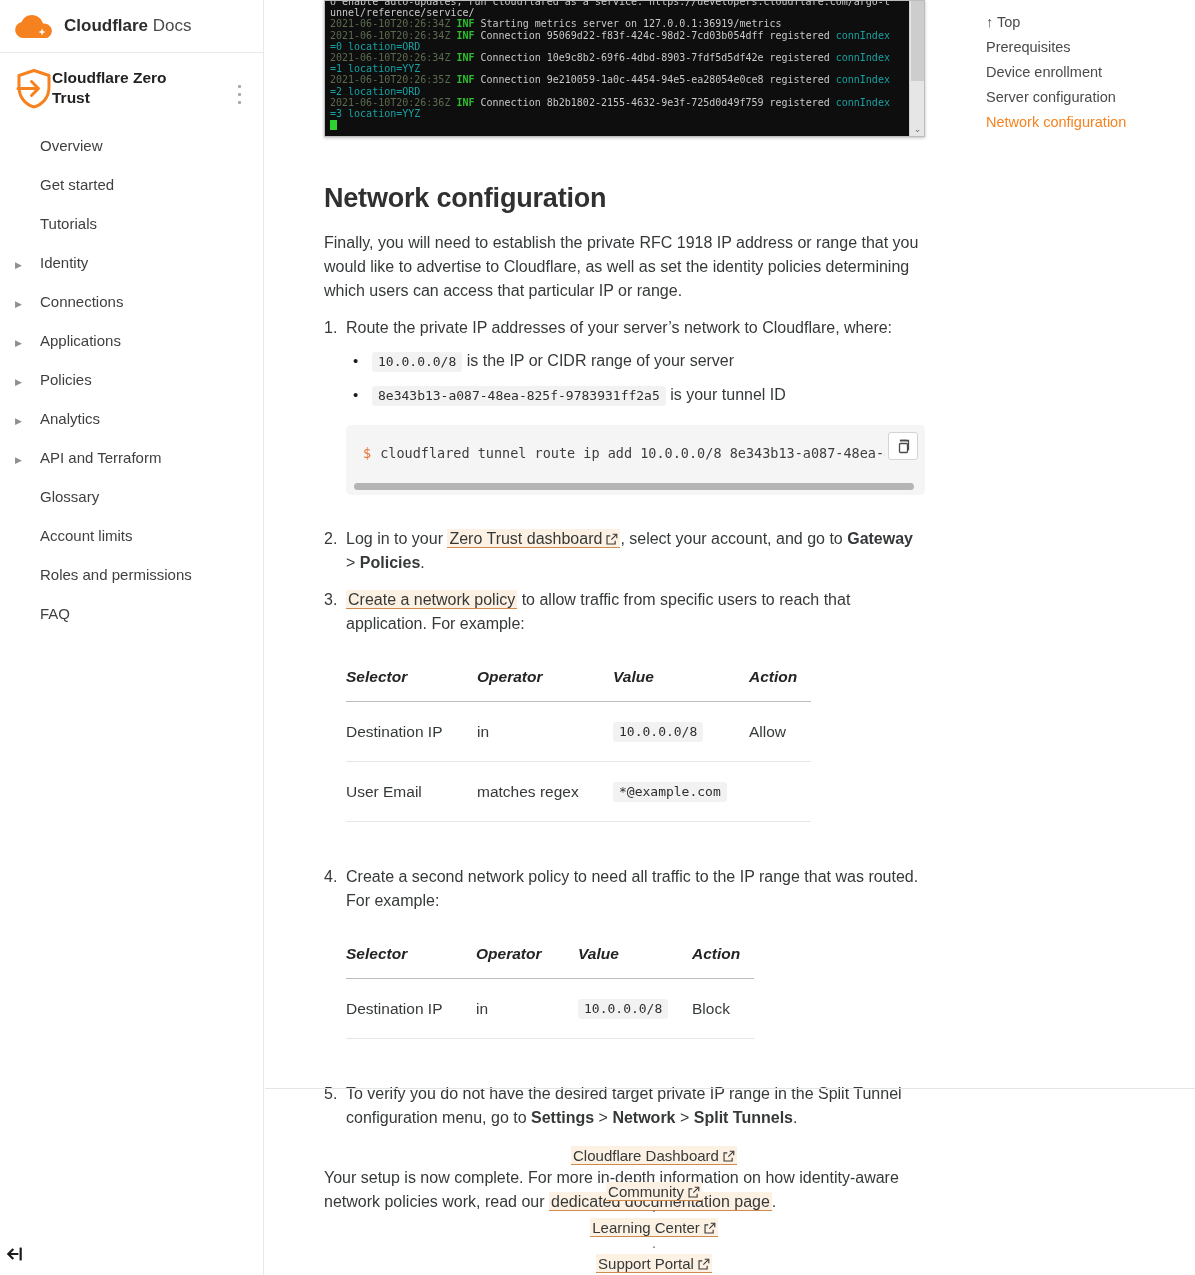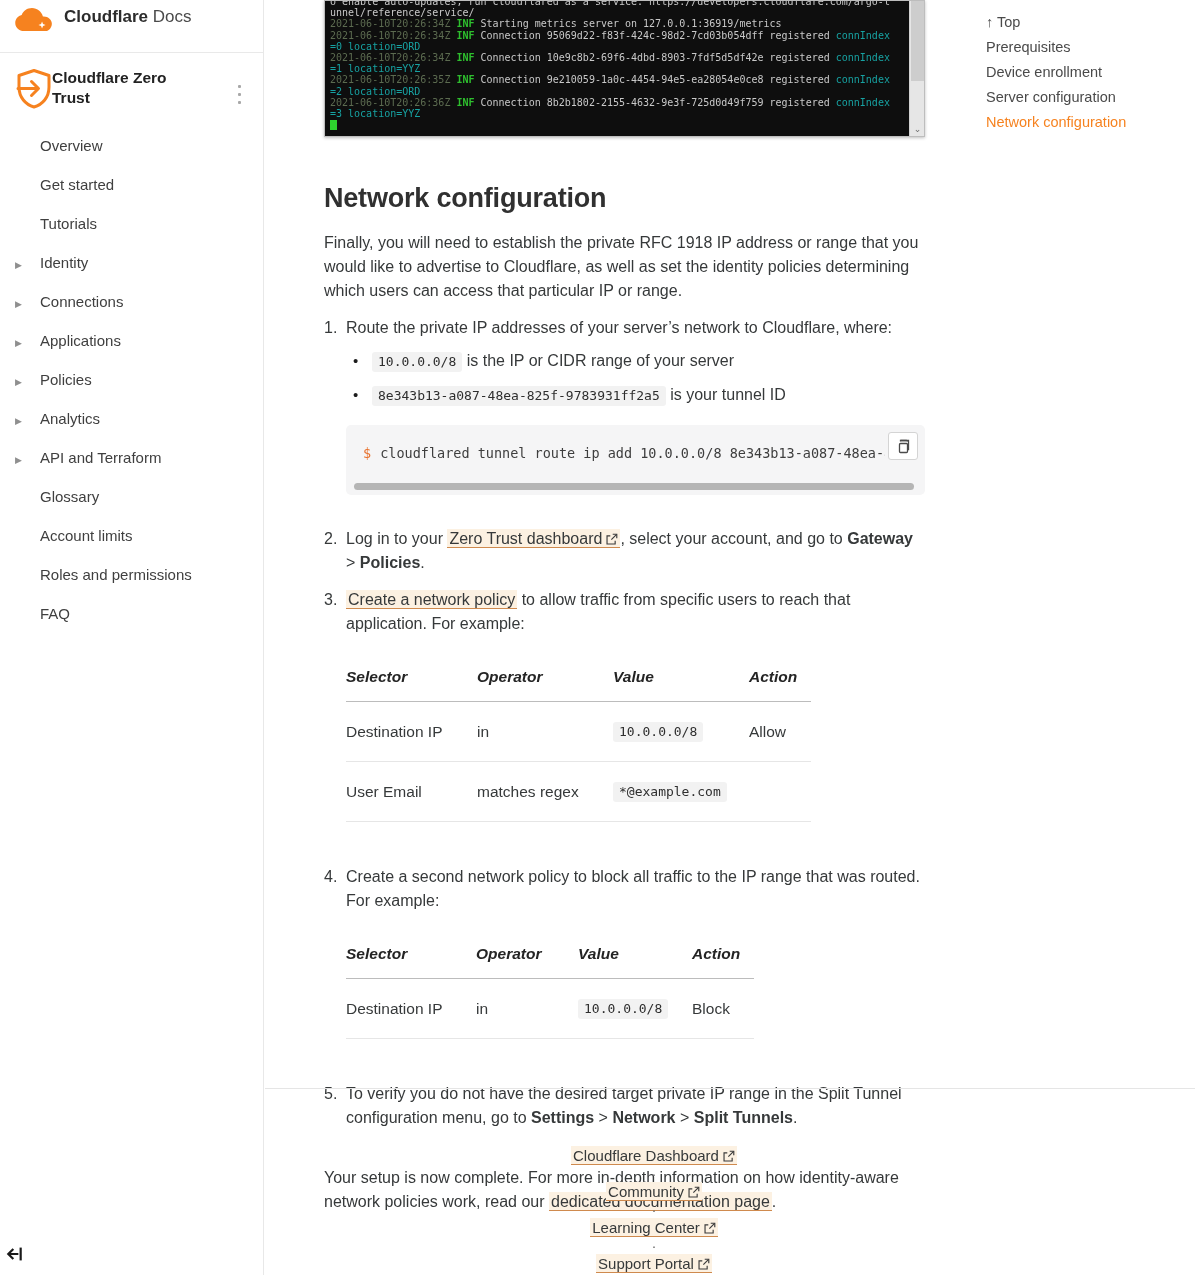--- a/index.html
+++ b/index.html
@@ -7,21 +7,21 @@
   body {
     width:1195px; height:1275px; position:relative; overflow:hidden;
     background:#ffffff; color:#36393a;
     font-family:"Liberation Sans", sans-serif;
   }
 
   
   .sidebar { position:absolute; left:0; top:0; width:264px; height:1275px;
              border-right:1px solid #e8e8e8; background:#fff; }
   .docs-header { height:53px; border-bottom:1px solid #e9e9e9;
-                 display:flex; align-items:flex-start; padding:7px 14px; gap:10px; }
+                 display:flex; align-items:center; padding:0 14px; gap:10px; }
   .brand { font-size:17px; color:#2c2c2c; white-space:nowrap; }
   .brand .b { font-weight:bold; }
   .brand .r { font-weight:normal; color:#4a4a4a; }
   .product { position:relative; display:flex; gap:0; padding:15px 14px 12px 16px; }
   .product-title { font-size:15.5px; font-weight:bold; color:#222; line-height:20px;
                    width:128px; }
   .kebab { position:absolute; right:18px; top:28px; display:flex; flex-direction:column;
            gap:5px; cursor:pointer; padding:4px; }
   .kebab i { width:3px; height:3px; background:#a8a8a8; border-radius:1px; display:block; }
   .nav { padding:4px 0; }
@@ -257,21 +257,21 @@
                 <td><code class="icode">*@example.com</code></td>
                 <td></td>
               </tr>
             </tbody>
           </table>
         </div>
       </div>
       <div class="step">
         <span class="step-num">4.</span>
         <div class="step-body">
-          <div class="step-text">Create a second network policy to block all traffic to the IP range that was routed. For example:</div>
+          <div class="step-text">Create a second network policy to need all traffic to the IP range that was routed. For example:</div>
           <table class="policy-table">
             <colgroup>
               <col style="width: 130px;">
               <col style="width: 102px;">
               <col style="width: 114px;">
               <col style="width: 62px;">
             </colgroup>
             <thead>
               <tr>
                 <th>Selector</th>

